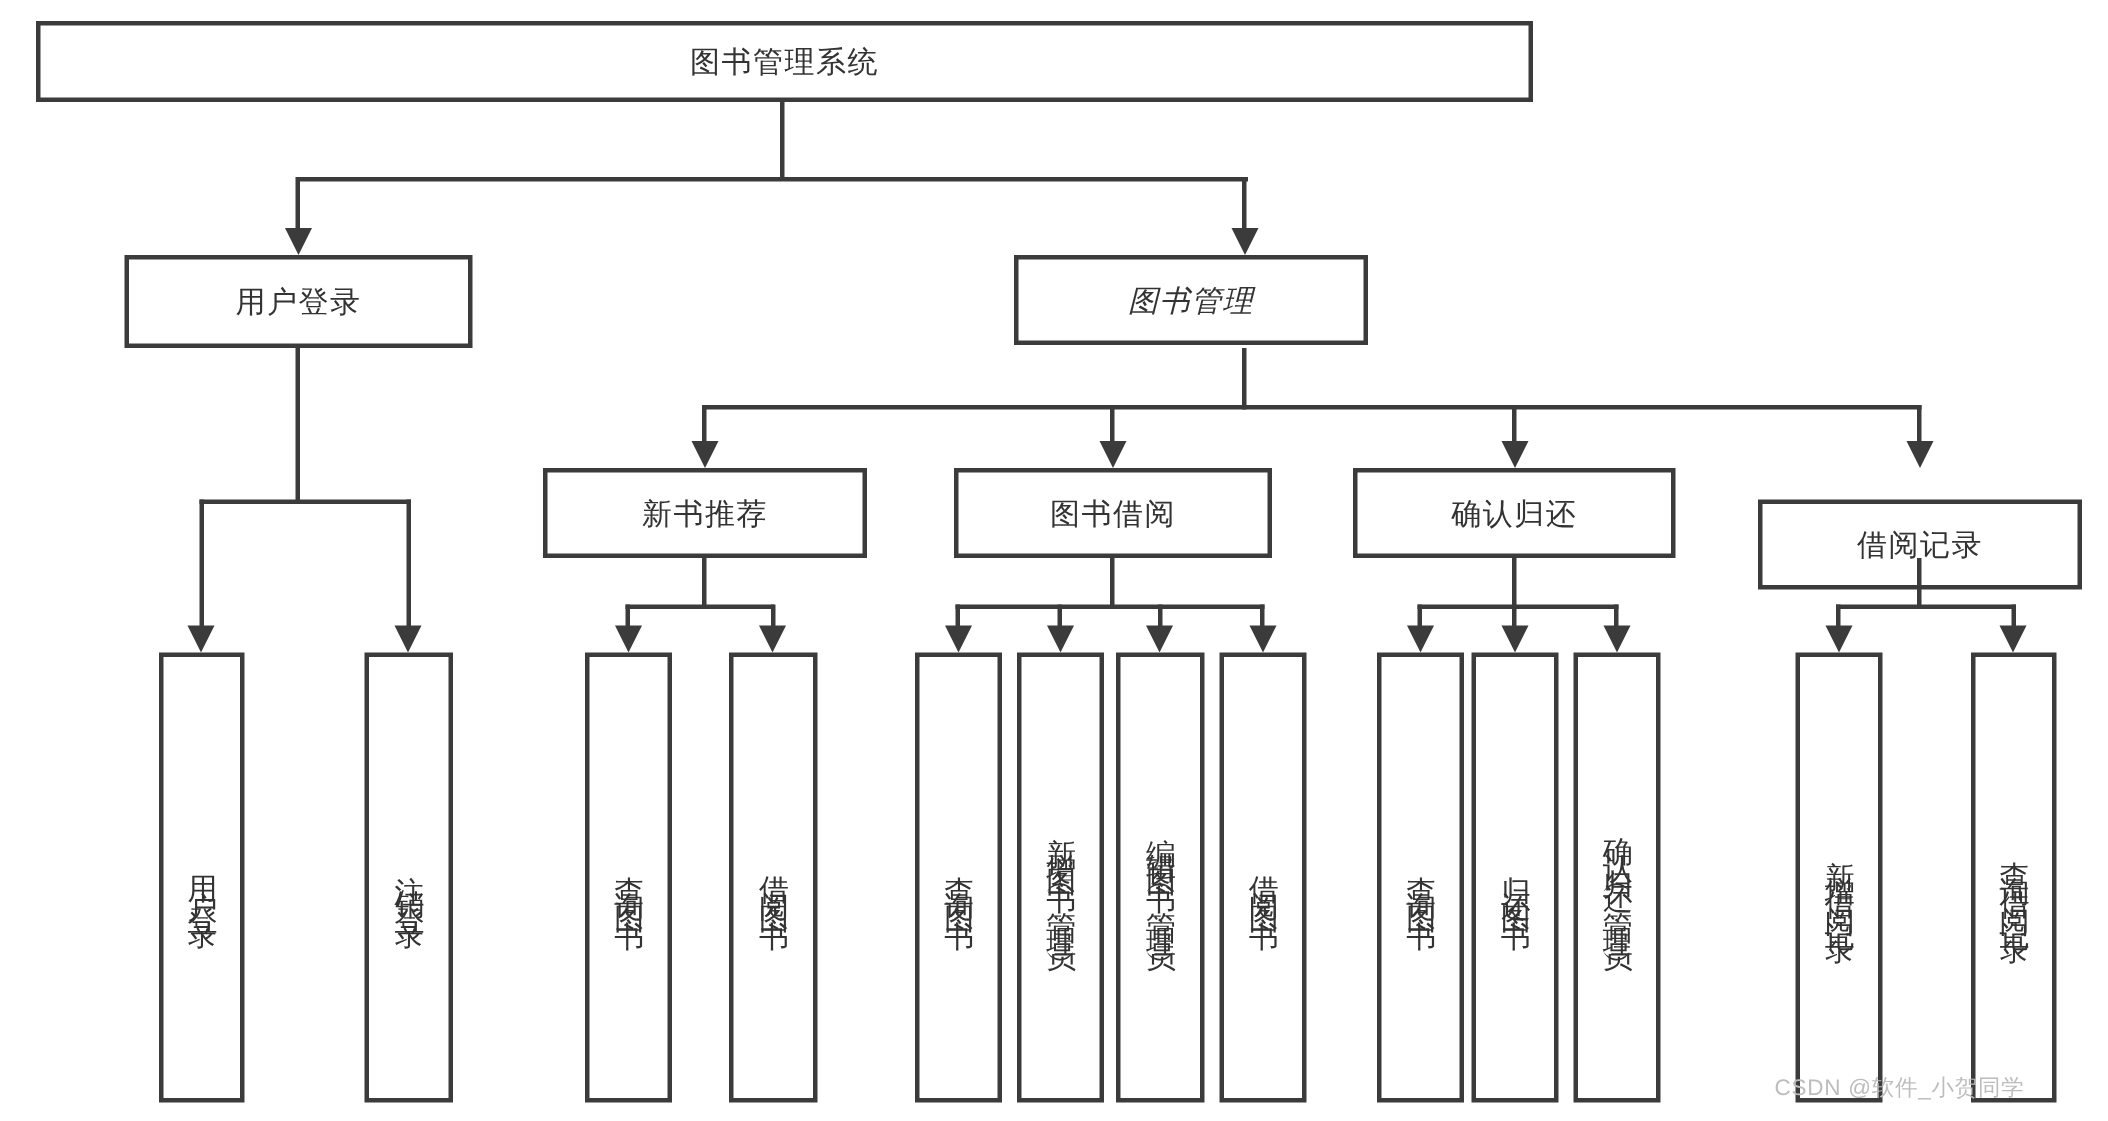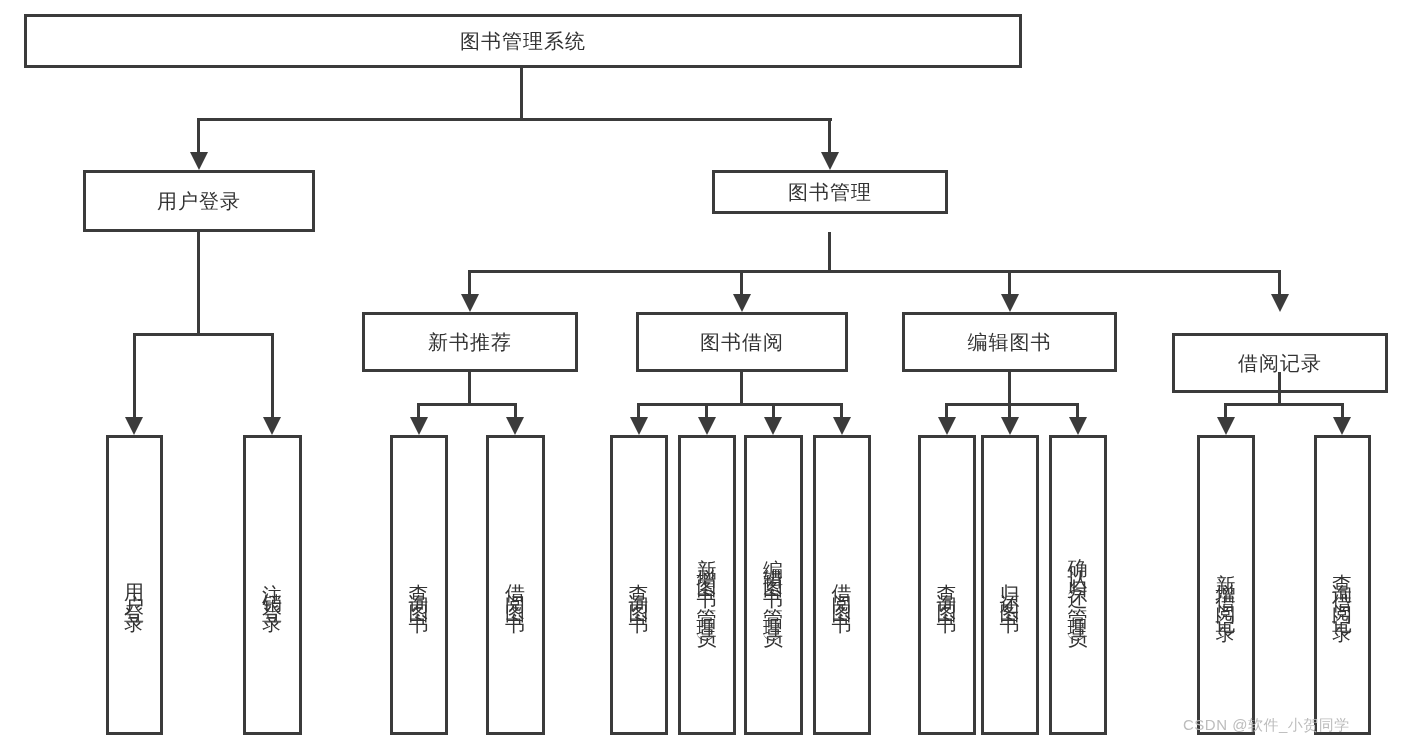--- a/index.html
+++ b/index.html
@@ -41,21 +41,21 @@
   <div class="box h" style="left:24px; top:14px; width:998px; height:54px;">图书管理系统</div>
 
   <div class="vline" style="left:520px; top:68px; height:52px;"></div>
   <div class="hline" style="left:198px; top:118px; width:634px;"></div>
   <div class="vline" style="left:197px; top:118px; height:35px;"></div>
   <div class="arrow" style="left:190px; top:152px;"></div>
   <div class="vline" style="left:828px; top:118px; height:35px;"></div>
   <div class="arrow" style="left:821px; top:152px;"></div>
 
   <div class="box h" style="left:83px; top:170px; width:232px; height:62px;">用户登录</div>
-  <div class="box h" style="left:712px; top:170px; width:236px; height:44px;">图书管理</div>
+  <div class="box h" style="left:676px; top:170px; width:236px; height:60px;font-style:italic;">图书管理</div>
 
   <div class="vline" style="left:197px; top:232px; height:104px;"></div>
   <div class="hline" style="left:133px; top:333px; width:141px;"></div>
   <div class="vline" style="left:133px; top:333px; height:85px;"></div>
   <div class="arrow" style="left:125px; top:417px;"></div>
   <div class="vline" style="left:271px; top:333px; height:85px;"></div>
   <div class="arrow" style="left:263px; top:417px;"></div>
 
   <div class="vline" style="left:828px; top:232px; height:41px;"></div>
   <div class="hline" style="left:468px; top:270px; width:813px;"></div>
@@ -63,21 +63,21 @@
   <div class="arrow" style="left:461px; top:294px;"></div>
   <div class="vline" style="left:740px; top:270px; height:25px;"></div>
   <div class="arrow" style="left:733px; top:294px;"></div>
   <div class="vline" style="left:1008px; top:270px; height:25px;"></div>
   <div class="arrow" style="left:1001px; top:294px;"></div>
   <div class="vline" style="left:1278px; top:270px; height:25px;"></div>
   <div class="arrow" style="left:1271px; top:294px;"></div>
 
   <div class="box h" style="left:636px; top:312px; width:212px; height:60px;">图书借阅</div>
   <div class="box h" style="left:362px; top:312px; width:216px; height:60px;">新书推荐</div>
-  <div class="box h" style="left:902px; top:312px; width:215px; height:60px;">编辑图书</div>
+  <div class="box h" style="left:902px; top:312px; width:215px; height:60px;">确认归还</div>
   <div class="box h" style="left:1172px; top:312px; width:216px; height:60px;margin-top:21px;">借阅记录</div>
 
   <div class="vline" style="left:468px; top:372px; height:34px;"></div>
   <div class="hline" style="left:417px; top:403px; width:99px;"></div>
   <div class="vline" style="left:417px; top:403px; height:15px;"></div>
   <div class="arrow" style="left:410px; top:417px;"></div>
   <div class="vline" style="left:514px; top:403px; height:15px;"></div>
   <div class="arrow" style="left:506px; top:417px;"></div>
 
   <div class="vline" style="left:740px; top:372px; height:34px;"></div>

